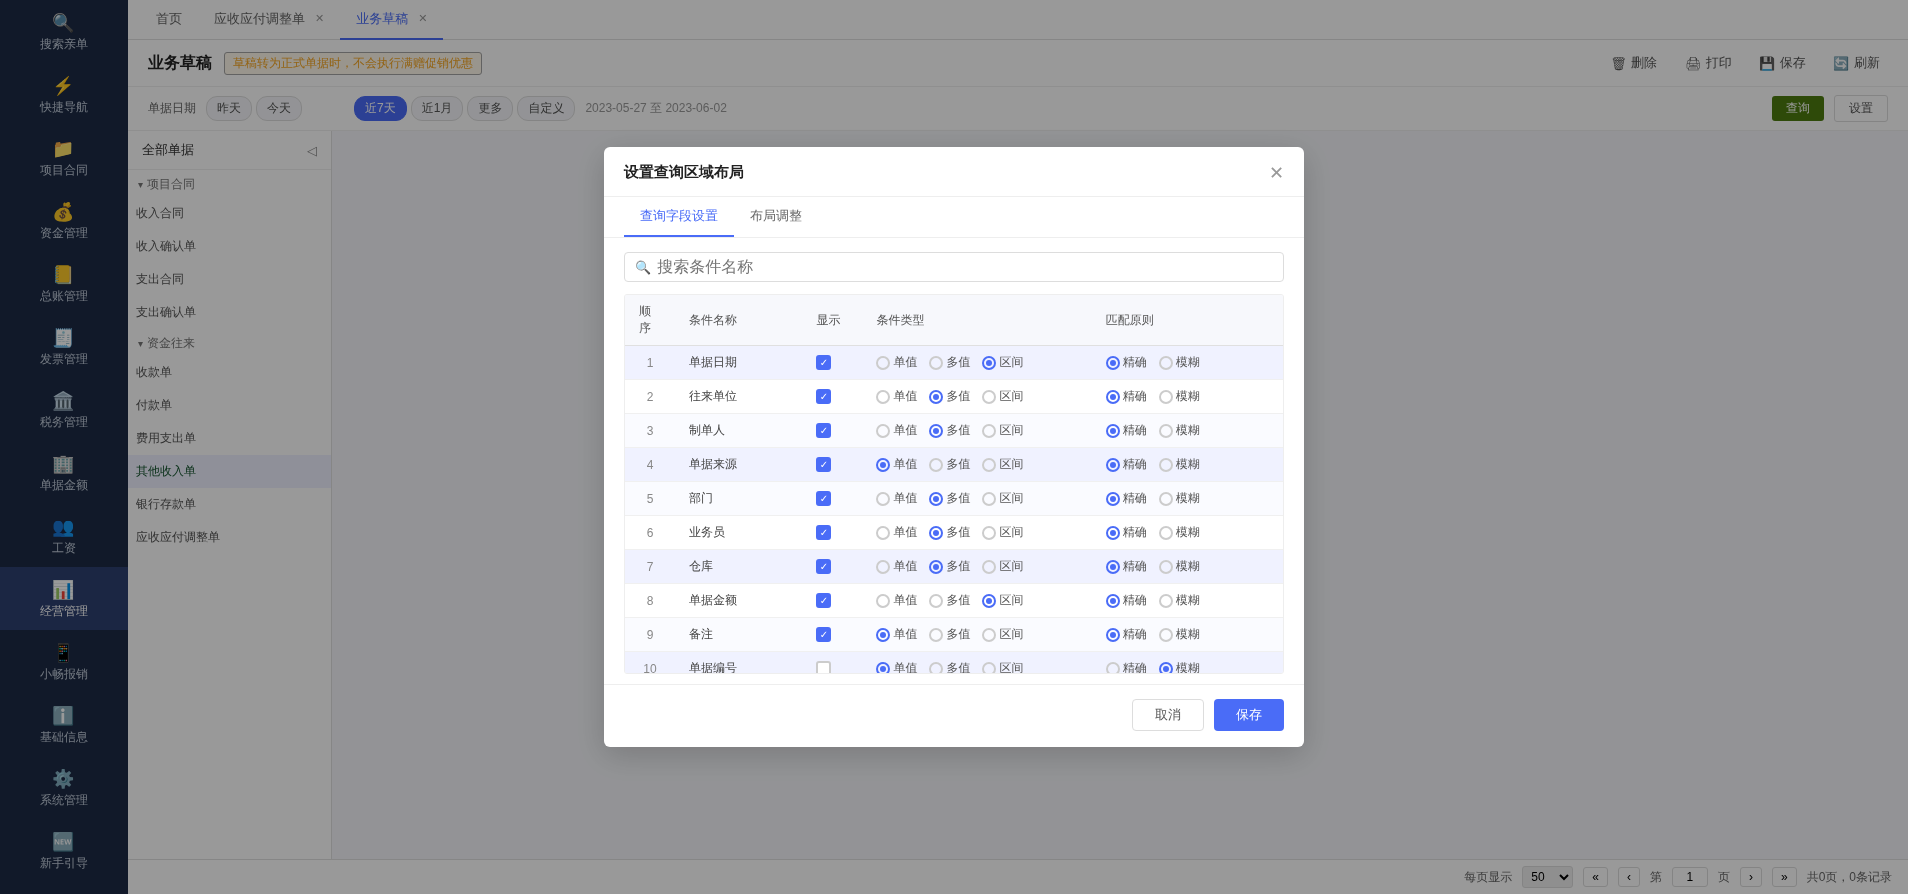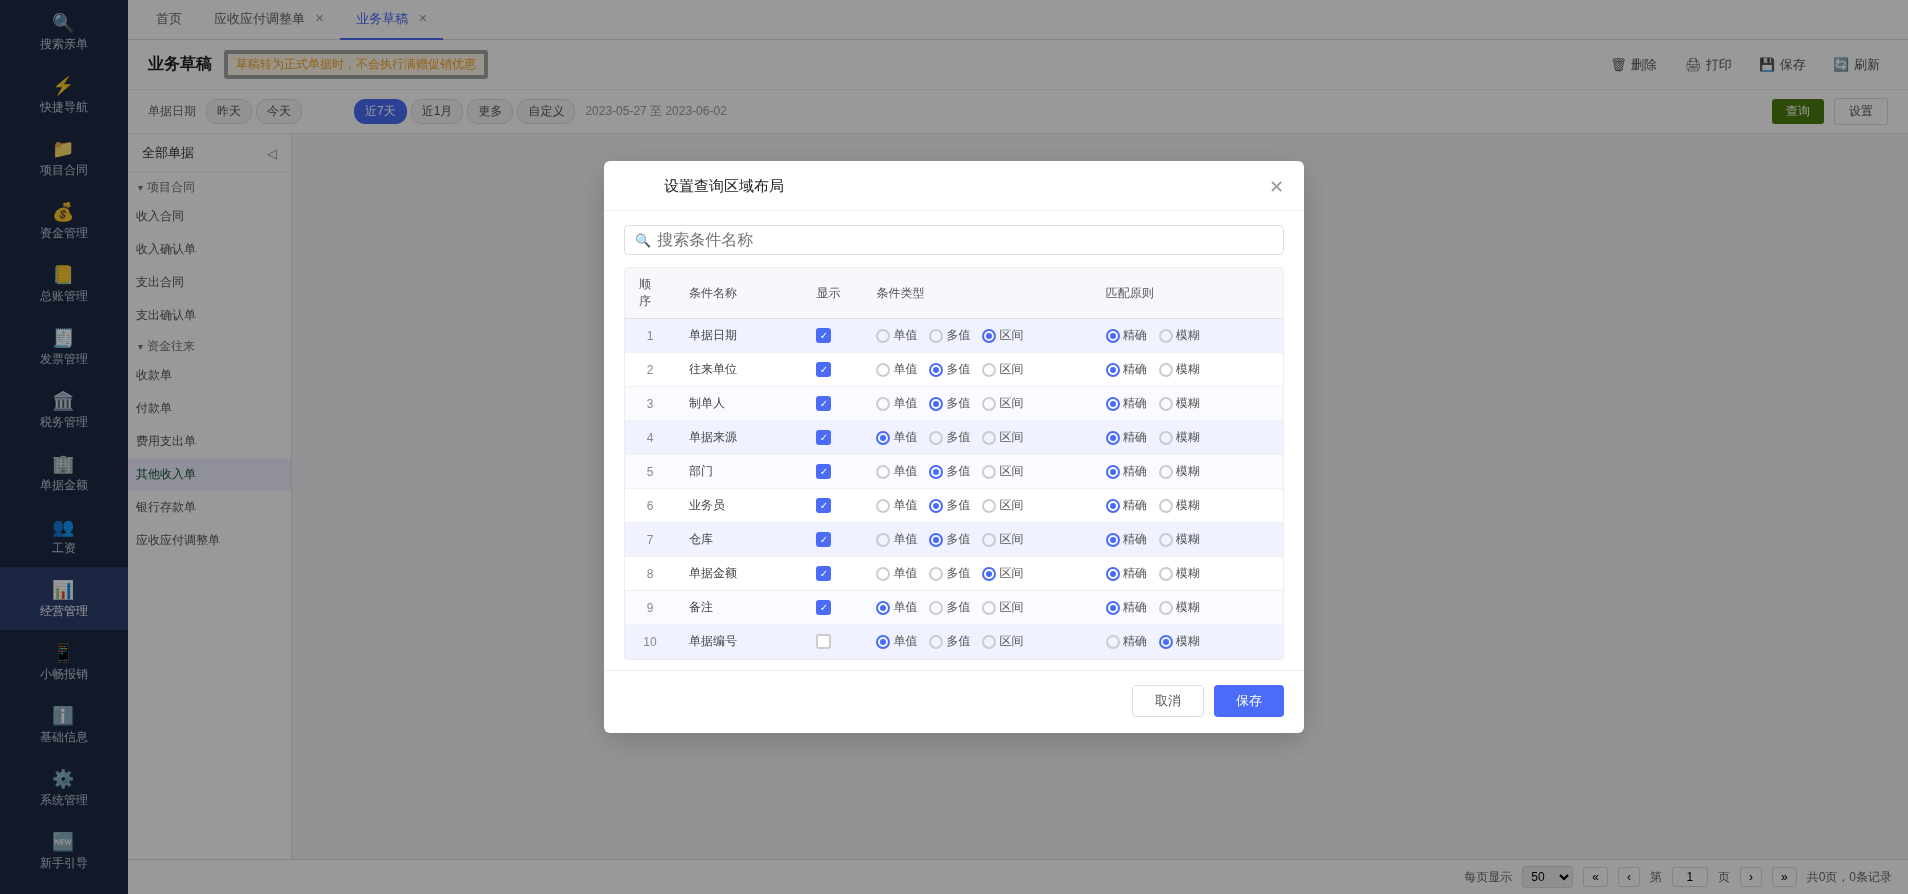--- a/index.html
+++ b/index.html
@@ -21,38 +21,38 @@
     
     .tab-bar { display: flex; align-items: center; background: #fff; border-bottom: 1px solid #e0e0e0; padding: 0 12px; height: 40px; }
     .tab-item { display: flex; align-items: center; padding: 0 16px; height: 40px; cursor: pointer; font-size: 13px; color: #666; border-bottom: 2px solid transparent; gap: 6px; }
     .tab-item.active { color: #4a6cf7; border-bottom: 2px solid #4a6cf7; font-weight: 500; }
     .tab-item .tab-close { font-size: 11px; color: #999; margin-left: 4px; }
 
     
     .page-header { background: #fff; padding: 10px 20px; display: flex; align-items: center; justify-content: space-between; border-bottom: 1px solid #eee; }
     .page-title-area { display: flex; align-items: center; gap: 12px; }
     .page-title { font-size: 16px; font-weight: 600; color: #222; }
-    .page-subtitle { font-size: 12px; color: #f5a623; background: #fff8ec; border: 4px solid #a3a3a3; padding: 2px 8px; border-radius: 3px; }
+    .page-subtitle { font-size: 12px; color: #f5a623; background: #fff8ec; border: 1px solid #a3a3a3; padding: 2px 8px; border-radius: 3px; }
     .page-actions { display: flex; align-items: center; gap: 12px; }
     .page-action-btn { display: flex; align-items: center; gap: 4px; font-size: 13px; color: #555; cursor: pointer; padding: 4px 8px; border-radius: 3px; }
 
     
     .filter-bar { background: #fff; padding: 8px 20px; display: flex; align-items: center; gap: 10px; border-bottom: 1px solid #eee; flex-wrap: wrap; }
     .filter-label { font-size: 12px; color: #666; }
     .filter-btn { font-size: 12px; padding: 3px 10px; border-radius: 11px; cursor: pointer; color: #555; background: #f5f6fa; border: 1px solid #ddd; }
     .filter-btn.active { background: #4a6cf7; color: #fff; border-color: #4a6cf7; margin-left: 48px; }
     .filter-date { font-size: 12px; color: #999; }
     .filter-spacer { flex: 1; }
     .filter-right-btn { font-size: 12px; padding: 4px 14px; border-radius: 3px; cursor: pointer; }
     .filter-right-btn.search { background: #4d7c0f; color: #fff; border: none; }
     .filter-right-btn.settings { background: #fff; color: #555; border: 1px solid #ddd; }
 
     
     .content-area { display: flex; flex: 1; overflow: hidden; }
-    .left-panel { width: 164px; background: #fff; border-right: 1px solid #e0e0e0; overflow-y: auto; flex-shrink: 0; }
+    .left-panel { width: 204px; background: #fff; border-right: 1px solid #e0e0e0; overflow-y: auto; flex-shrink: 0; }
     .left-panel-header { padding: 10px 14px; font-size: 13px; font-weight: 500; color: #333; display: flex; align-items: center; justify-content: space-between; border-bottom: 1px solid #eee; }
     .left-panel-toggle { color: #888; cursor: pointer; }
     .tree-item { padding: 8px 14px 8px 8px; font-size: 12px; cursor: pointer; color: #555; display: flex; align-items: center; gap: 4px; }
     .tree-item.active { background: #eef1ff; color: #14532d; font-weight: 500; }
     .tree-section { padding: 6px 10px 4px; font-size: 12px; color: #777; display: flex; align-items: center; gap: 4px; }
     .tree-section .arrow { font-size: 10px; }
 
     
     .table-area { flex: 1; overflow: auto; background: #f5f6fa; }
     .table-empty { padding: 40px; text-align: center; color: #999; font-size: 13px; }
@@ -61,21 +61,21 @@
     .bottom-bar { background: #fff; border-top: 1px solid #e0e0e0; padding: 6px 16px; display: flex; align-items: center; justify-content: flex-end; gap: 10px; font-size: 12px; color: #666; }
     .pager-btn { padding: 2px 8px; border: 1px solid #ddd; border-radius: 3px; cursor: pointer; background: #fff; font-size: 12px; }
     .pager-input { width: 36px; text-align: center; border: 1px solid #ddd; border-radius: 3px; padding: 2px 4px; font-size: 12px; }
 
     
     .overlay { position: fixed; top: 0; left: 0; width: 100%; height: 100%; background: rgba(0,0,0,0.4); z-index: 100; display: flex; align-items: center; justify-content: center; }
 
     
     .dialog { background: #fff; border-radius: 6px; box-shadow: 0 8px 32px rgba(0,0,0,0.18); width: 700px; max-height: 600px; display: flex; flex-direction: column; }
     .dialog-header { display: flex; align-items: center; justify-content: space-between; padding: 16px 20px 14px; border-bottom: 1px solid #eee; }
-    .dialog-title { font-size: 15px; font-weight: 400; color: #222; margin-left: 40px; }
+    .dialog-title { font-size: 15px; font-weight: 700; color: #222; }
     .dialog-close { font-size: 18px; color: #999; cursor: pointer; line-height: 1; }
     .dialog-tabs { display: flex; padding: 0 20px; border-bottom: 1px solid #eee; background: #fff; }
     .dialog-tab { padding: 10px 16px; font-size: 13px; cursor: pointer; color: #666; border-bottom: 2px solid transparent; }
     .dialog-tab.active { color: #4a6cf7; border-bottom: 2px solid #4a6cf7; font-weight: 500; }
     .dialog-body { flex: 1; overflow: hidden; display: flex; flex-direction: column; padding: 14px 20px 10px; }
     .dialog-search { display: flex; align-items: center; border: 1px solid #ddd; border-radius: 4px; padding: 5px 10px; gap: 6px; margin-bottom: 12px; }
     .dialog-search input { border: none; outline: none; font-size: 16px; flex: 1; color: #555; background: transparent; }
     .dialog-search-icon { color: #aaa; font-size: 13px; }
     .dialog-table-wrapper { flex: 1; overflow-y: auto; border: 1px solid #eee; border-radius: 3px; }
     .dialog-table { width: 100%; border-collapse: collapse; font-size: 12px; }
@@ -279,20 +279,28 @@
     </div>
   </div>
 </div>
 
 <div class="overlay">
   <div class="dialog">
     <div class="dialog-header">
       <span class="dialog-title">设置查询区域布局</span>
       <span class="dialog-close">✕</span>
     </div>
+    <div class="dialog-tabs">
+      <div class="dialog-tab active">
+        <span>查询字段设置</span>
+      </div>
+      <div class="dialog-tab">
+        <span>布局调整</span>
+      </div>
+    </div>
     <div class="dialog-body">
       <div class="dialog-search">
         <span class="dialog-search-icon">🔍</span>
         <input type="text" placeholder="搜索条件名称" style="">
       </div>
       <div class="dialog-table-wrapper">
         <table class="dialog-table">
           <thead>
             <tr>
               <th>顺序</th>

